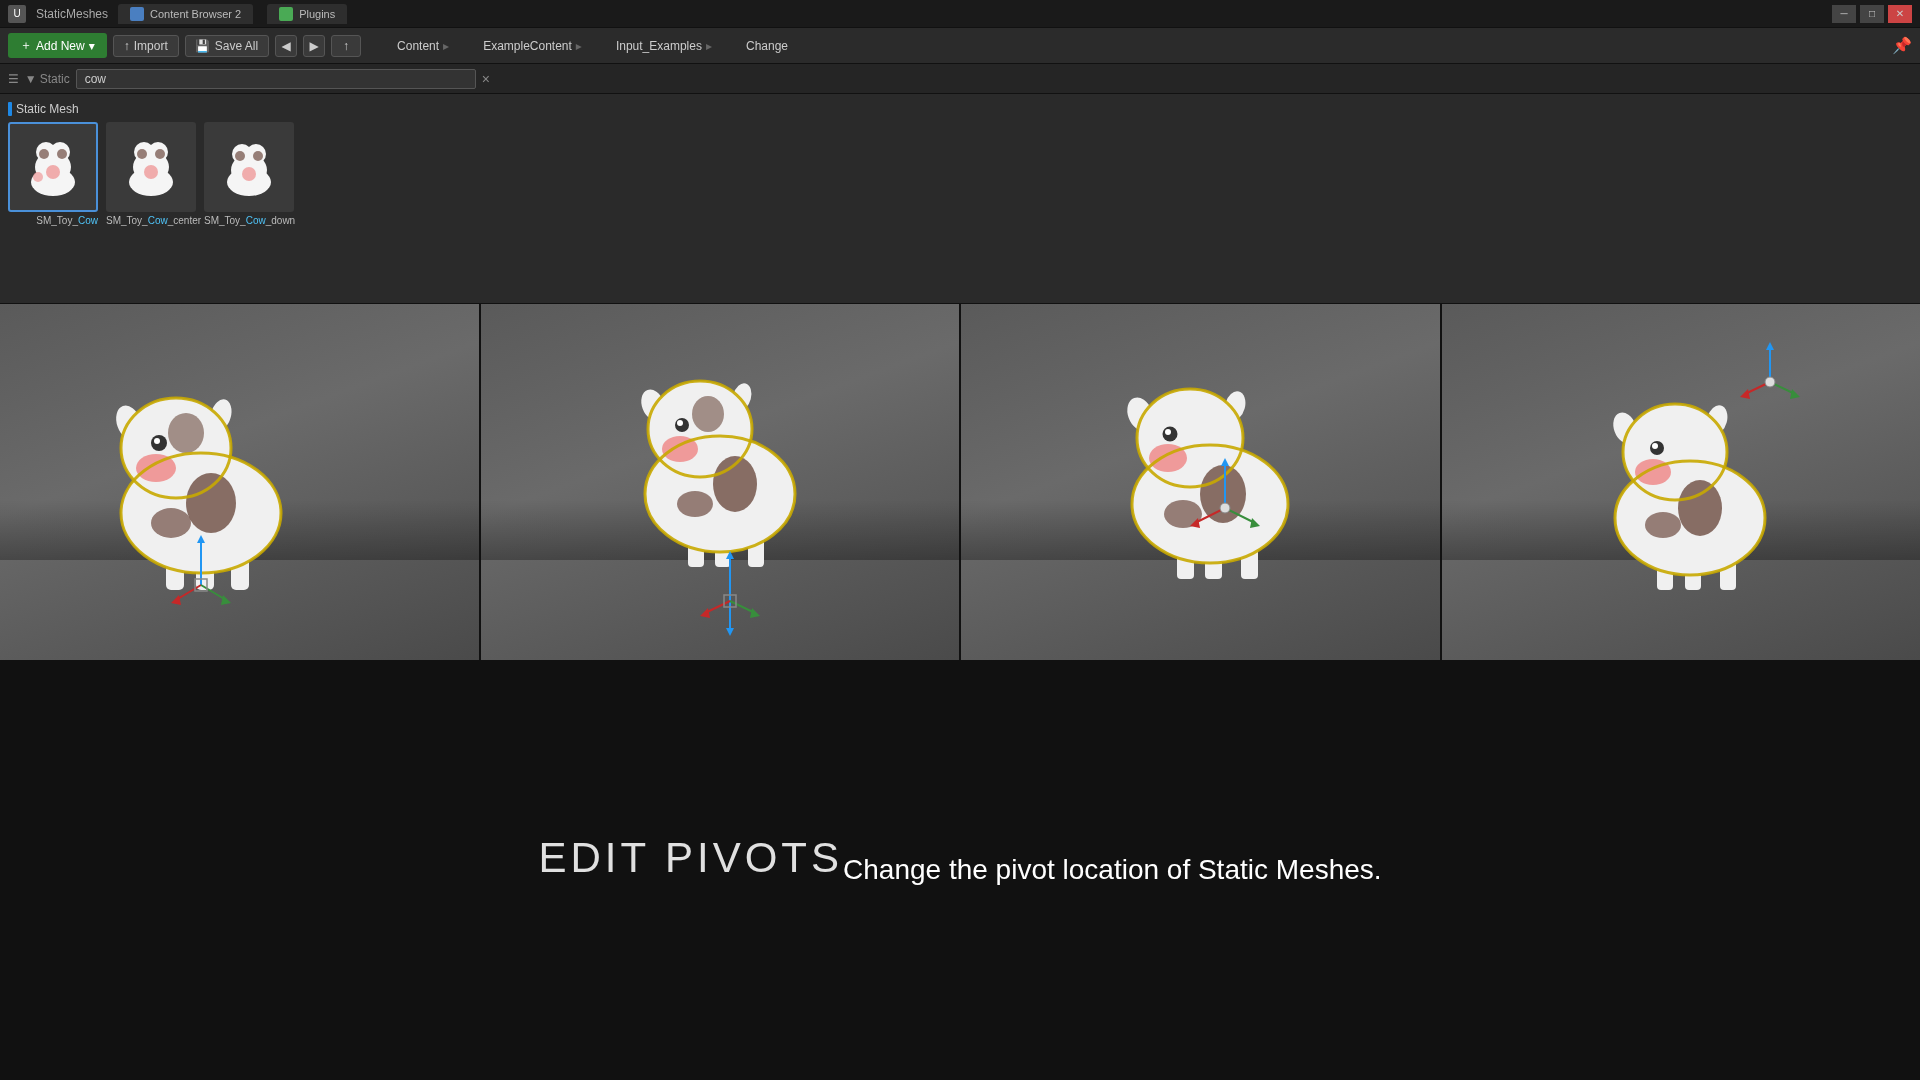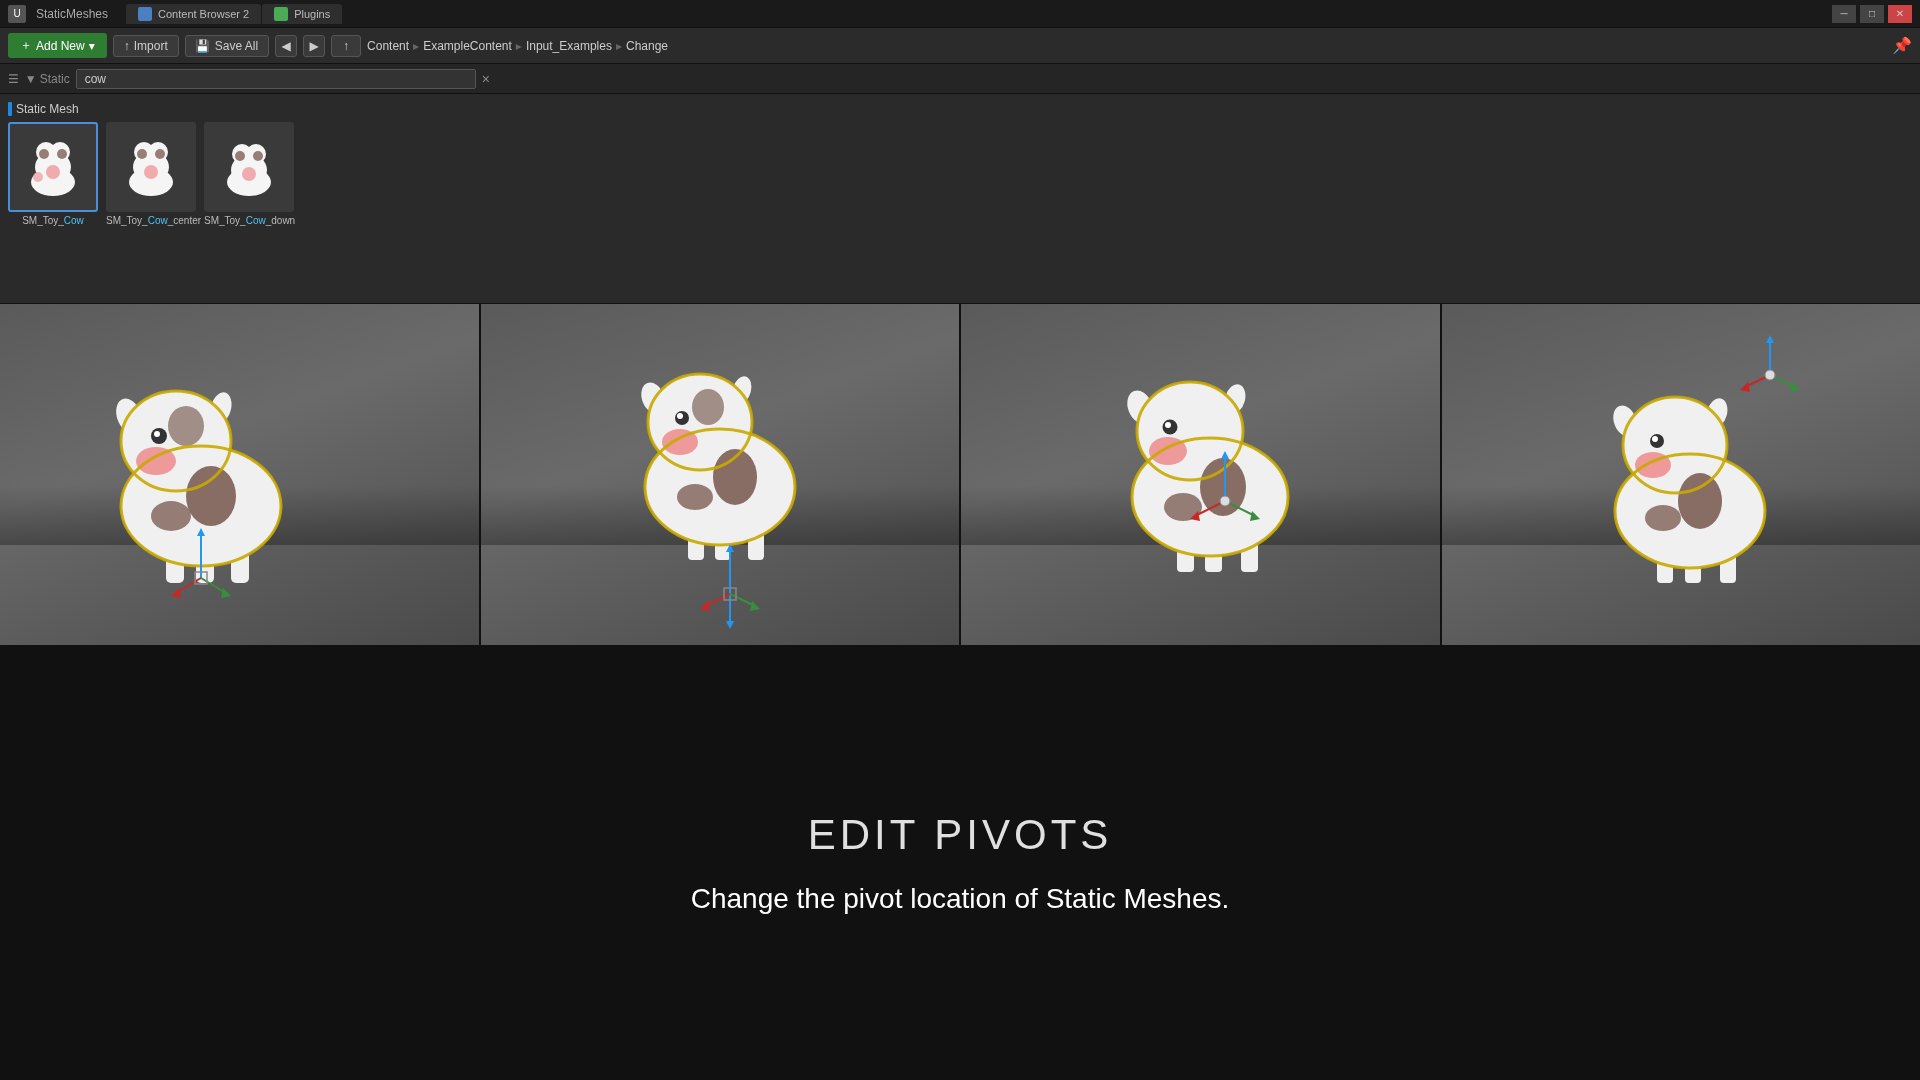--- a/index.html
+++ b/index.html
@@ -27,21 +27,21 @@
       background: #555;
       border-radius: 2px;
       display: flex; align-items: center; justify-content: center;
       font-size: 10px; color: #fff;
     }
     #titlebar .title-text {
       color: #aaa;
       font-size: 12px;
     }
     #titlebar .tabs {
-      display: flex; gap: 1px; margin-left: 8px; align-items: center;
+      display: flex; gap: 14px;  align-items: center;
     }
     #titlebar .tab {
       background: #2e2e2e;
       color: #bbb;
       font-size: 11px;
       padding: 3px 12px;
       border-radius: 3px 3px 0 0;
       display: flex; align-items: center; gap: 6px;
       cursor: pointer;
     }
@@ -106,21 +106,21 @@
       border-radius: 3px;
       font-size: 12px;
       cursor: pointer;
       display: flex; align-items: center; justify-content: center;
     }
     .breadcrumb {
       display: flex; align-items: center; gap: 4px;
       font-size: 12px; color: #ccc;
     }
     .breadcrumb span.sep { color: #666; }
-    .breadcrumb span.item { cursor: pointer; }
+    .breadcrumb span.item { cursor: pointer; margin-left: 30px; }
     .pin-btn {
       margin-left: auto;
       background: none; border: none;
       color: #888; font-size: 16px; cursor: pointer;
     }
 
     
     #filterbar {
       height: 30px;
       background: #252525;
@@ -172,21 +172,21 @@
     }
     .static-mesh-label .color-bar {
       width: 4px; height: 14px;
       background: #1e88e5;
       border-radius: 1px;
     }
     .asset-grid {
       display: flex; gap: 8px;
     }
     .asset-item {
-      display: flex; flex-direction: column; align-items: center;
+      display: flex; flex-direction: column; align-items: flex-end;
       cursor: pointer;
     }
     .asset-thumb {
       width: 90px; height: 90px;
       background: #3a3a3a;
       border-radius: 3px;
       border: 2px solid transparent;
       display: flex; align-items: center; justify-content: center;
       overflow: hidden;
       position: relative;
@@ -231,24 +231,23 @@
       position: absolute;
       top: 50%; left: 50%;
       transform: translate(-50%, -50%);
     }
 
     
     #bottom-panel {
       flex: 1;
       background: #111;
       display: flex;
-      flex-direction: column;
       align-items: center;
       justify-content: center;
-      padding: 47px;
+      padding: 32px;
       text-align: right;
     }
     .edit-pivots-title {
       font-size: 42px;
       color: #e0e0e0;
       letter-spacing: 4px;
       font-weight: 400;
       margin-bottom: 24px;
     }
     .edit-pivots-sub {

